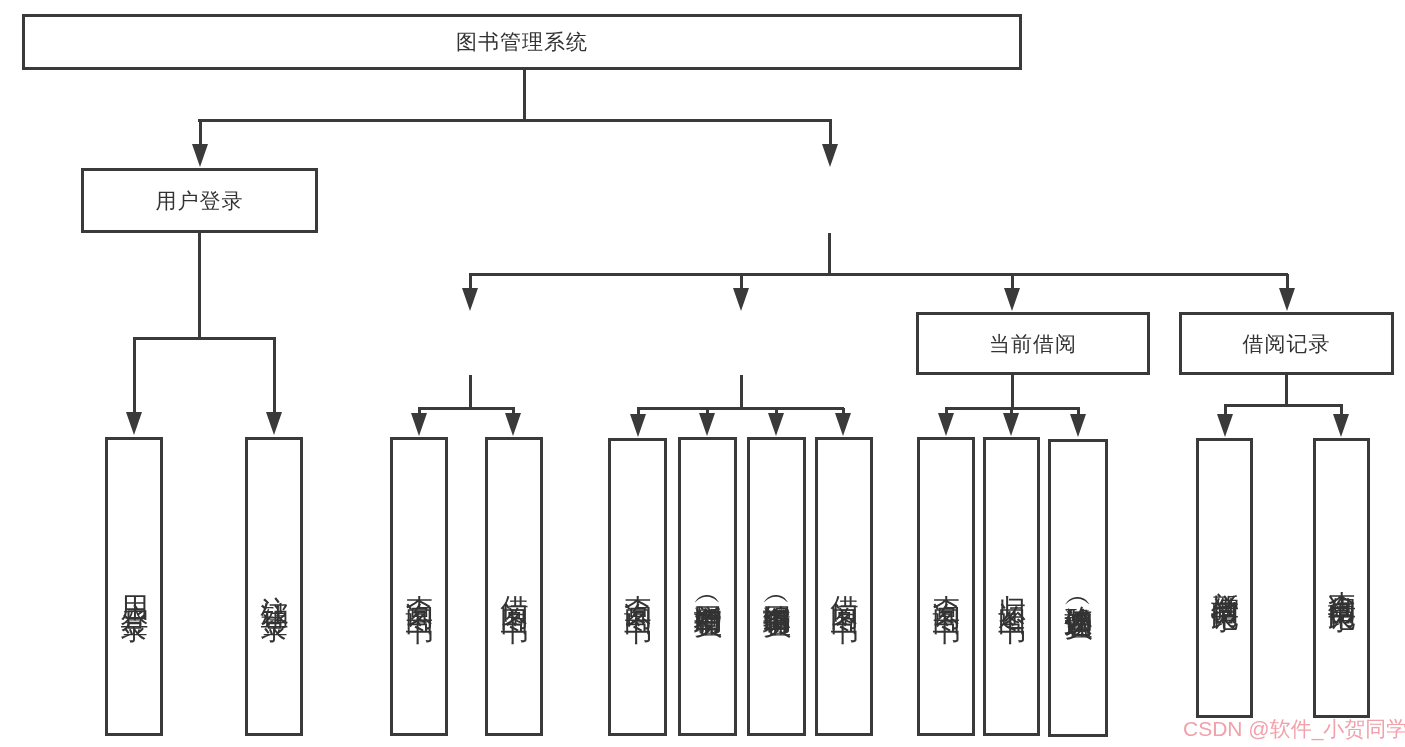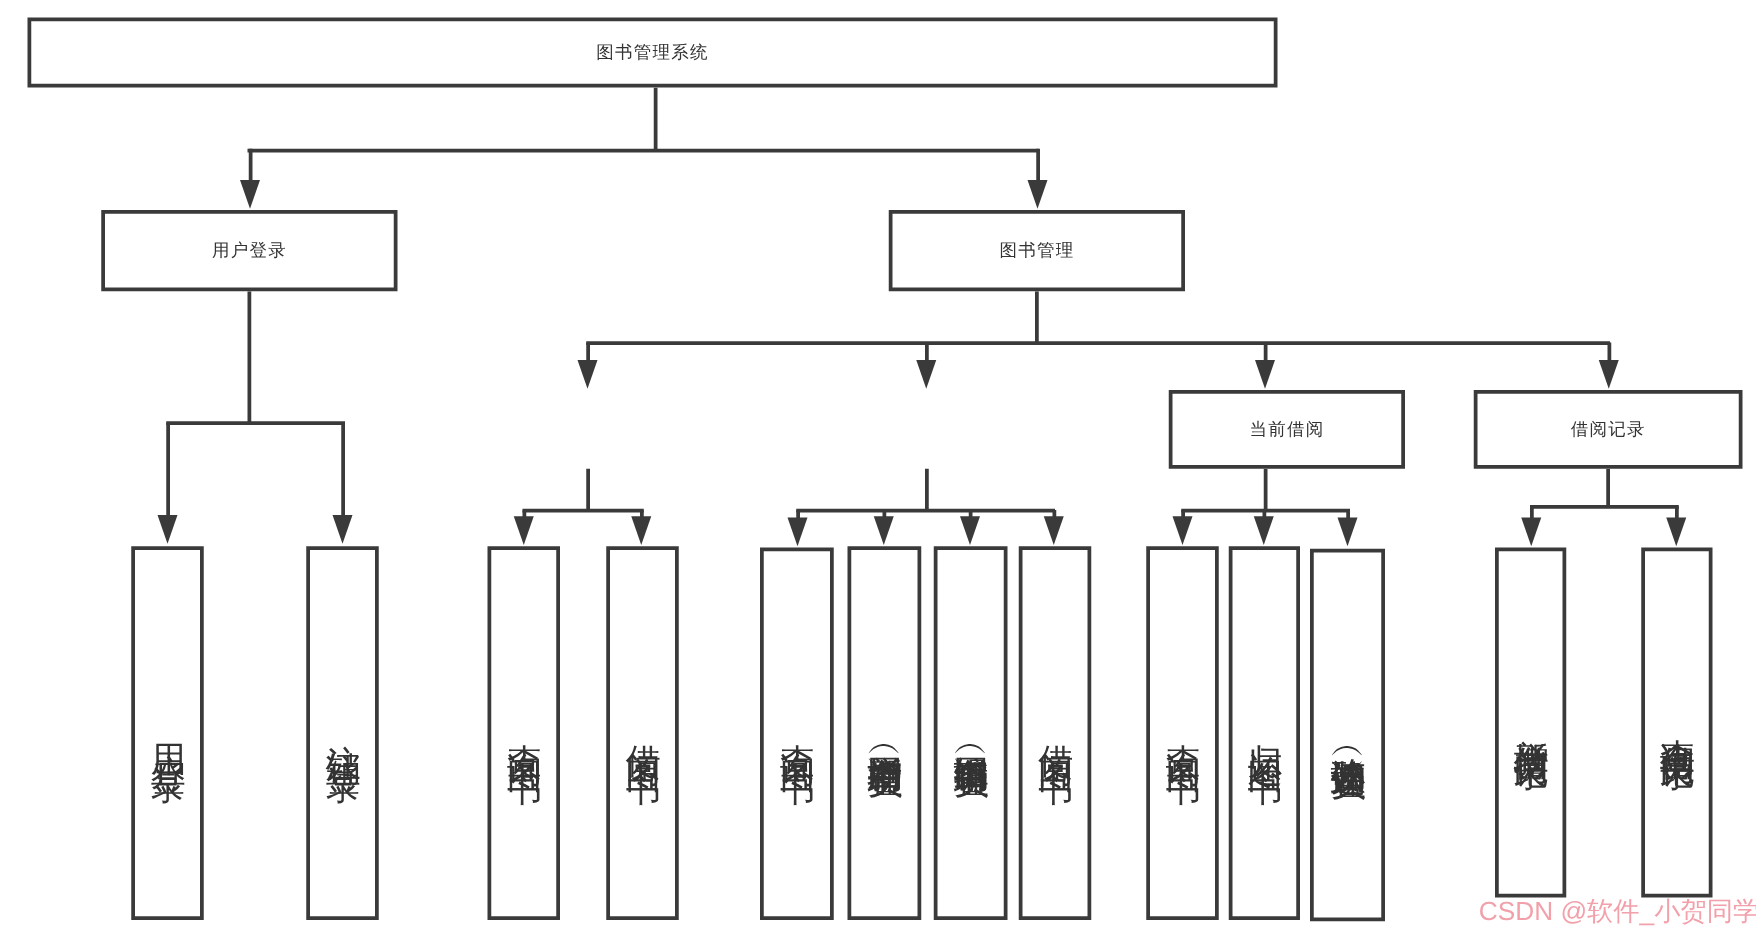--- a/index.html
+++ b/index.html
@@ -12,21 +12,21 @@
   }
   .node{
     position:absolute;
     box-sizing:border-box;
     border:3px solid var(--line,#3a3a3a);
     background:#fff;
     display:flex;align-items:center;justify-content:center;
     color:var(--text,#333);
   }
   .node.horiz .node-label{
-    font-size:14px;
+    font-size:21px;
     letter-spacing:1px;
     white-space:nowrap;
   }
   .node.vert .node-label{
     writing-mode:vertical-rl;
     text-orientation:mixed;
     font-size:28px;
     letter-spacing:1px;
     line-height:1;
   }
@@ -104,24 +104,21 @@
     <div class="arrow-stem" style="left: 1223.5px; top: 405px; height: 12px;"></div>
     <div class="arrow-head" style="left: 1217px; top: 414px;"></div>
     <div class="arrow-stem" style="left: 1339.5px; top: 405px; height: 12px;"></div>
     <div class="arrow-head" style="left: 1333px; top: 414px;"></div>
     <div class="node horiz" style="left: 22px; top: 14px; width: 1000px; height: 56px;">
       <span class="node-label">图书管理系统</span>
     </div>
     <div class="node horiz" style="left: 81px; top: 168px; width: 237px; height: 65px;">
       <span class="node-label">用户登录</span>
     </div>
-    <div class="node horiz" style="left: 711px; top: 168px; width: 237px; height: 65px;">
-      <span class="node-label">图书管理</span>
-    </div>
-    <div class="node horiz" style="left: 935px; top: 312px; width: 189px; height: 63px;">
+    <div class="node horiz" style="left: 916px; top: 312px; width: 234px; height: 63px;">
       <span class="node-label">当前借阅</span>
     </div>
     <div class="node horiz" style="left: 1179px; top: 312px; width: 215px; height: 63px;">
       <span class="node-label">借阅记录</span>
     </div>
     <div class="node vert loose" style="left: 105px; top: 437px; width: 58px; height: 299px;">
       <span class="node-label">用户登录</span>
     </div>
     <div class="node vert loose" style="left: 245px; top: 437px; width: 58px; height: 299px;">
       <span class="node-label">注销登录</span>

